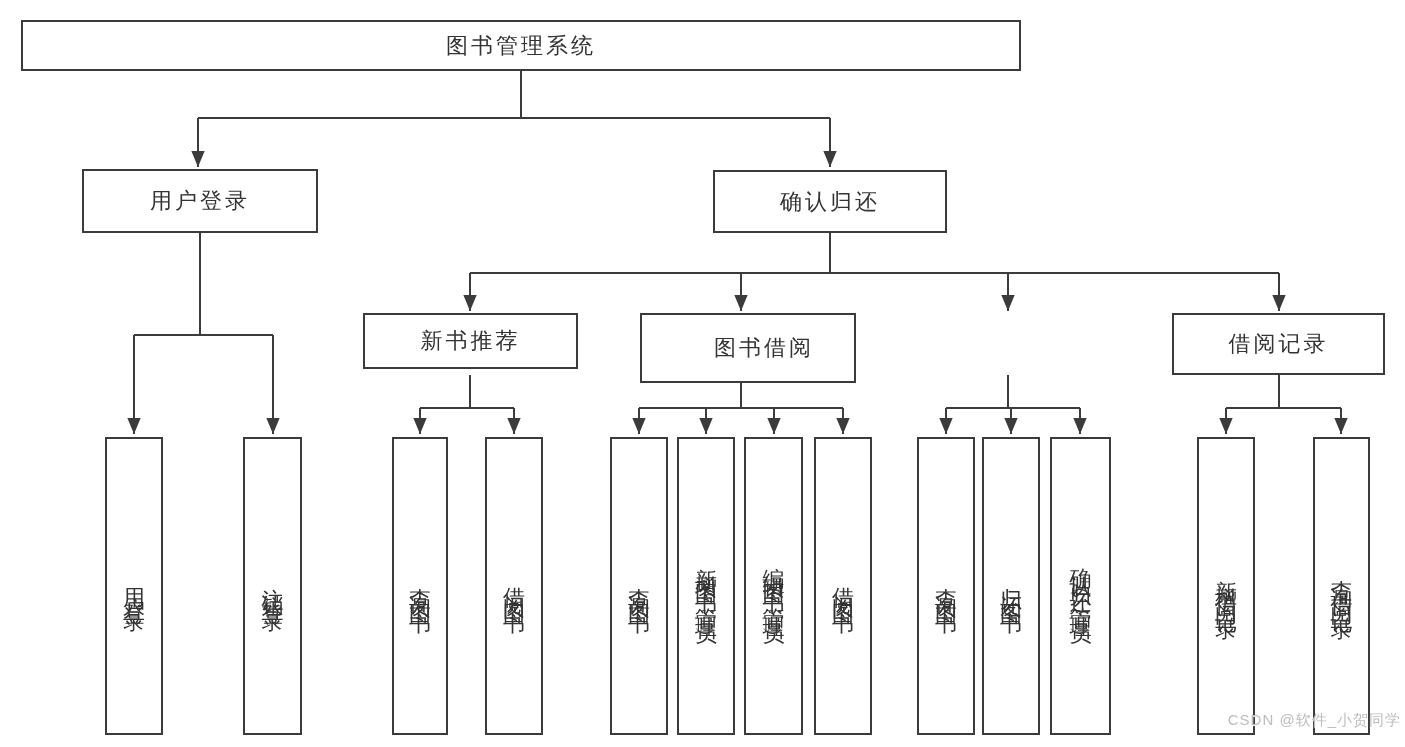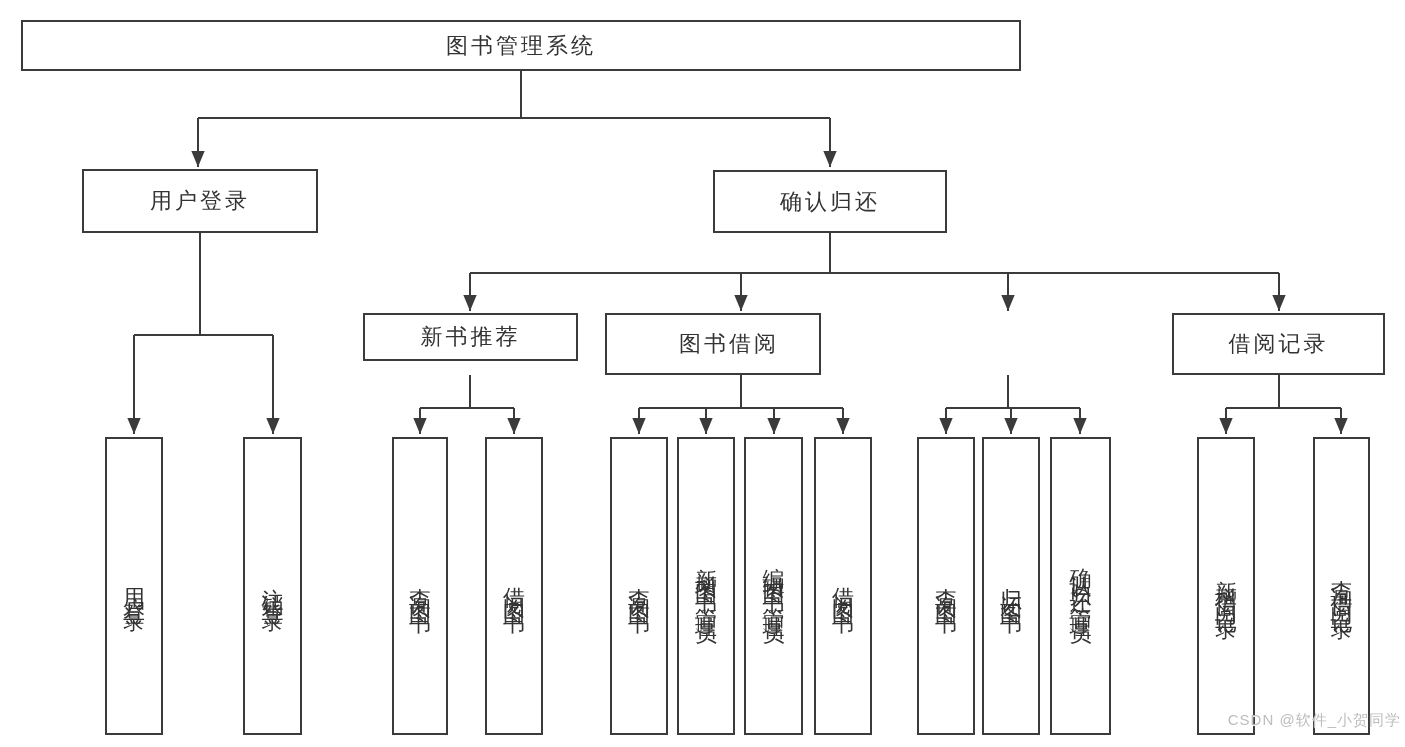--- a/index.html
+++ b/index.html
@@ -121,22 +121,22 @@
     <path class="ln" d="M1226 408 H1341"></path>
     <path class="ln" d="M1226 408 V434" marker-end="url(#arrow)"></path>
     <path class="ln" d="M1341 408 V434" marker-end="url(#arrow)"></path>
   </svg>
 
   <div class="node" style="left:21px;top:12px;width:1000px;height:51px;margin-top:8px;">图书管理系统</div>
 
   <div class="node" style="left:82px;top:169px;width:236px;height:64px;">用户登录</div>
   <div class="node" style="left:713px;top:170px;width:234px;height:63px;">确认归还</div>
 
-  <div class="node" style="left:363px;top:313px;width:215px;height:48px;">新书推荐</div>
-  <div class="node" style="left:605px;top:313px;width:216px;height:62px;padding-left:32px;">图书借阅</div>
+  <div class="node" style="left:363px;top:313px;width:215px;height:56px;">新书推荐</div>
+  <div class="node" style="left:640px;top:313px;width:216px;height:70px;padding-left:32px;">图书借阅</div>
   <div class="node" style="left:1172px;top:313px;width:213px;height:62px;">借阅记录</div>
 
   <div class="vnode" style="left:105px;top:437px;width:58px;height:298px;">
     <span>用户登录</span>
   </div>
   <div class="vnode" style="left:243px;top:437px;width:59px;height:298px;">
     <span>注销登录</span>
   </div>
 
   <div class="vnode" style="left:392px;top:437px;width:56px;height:298px;">

